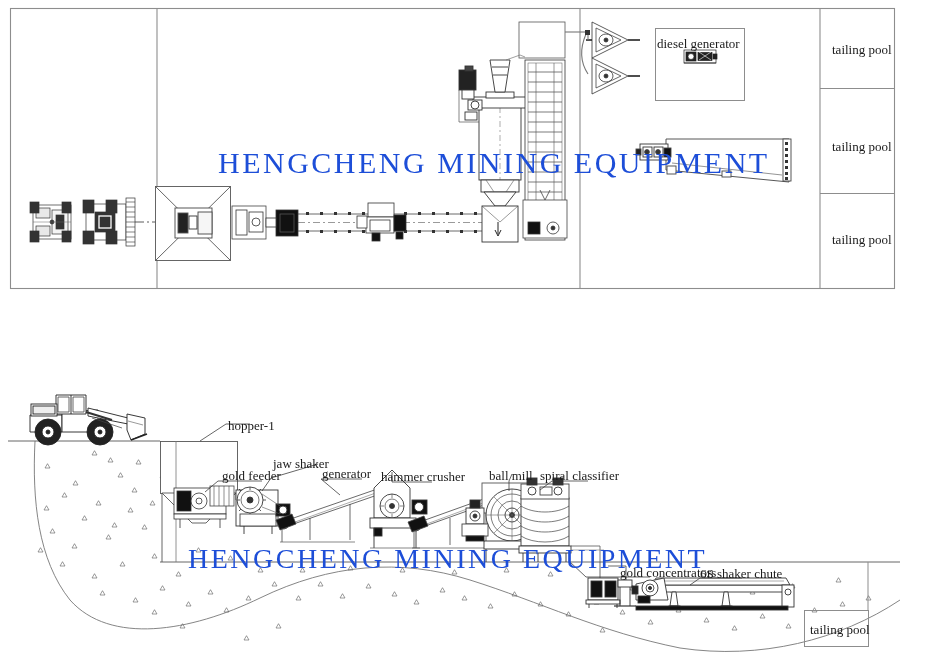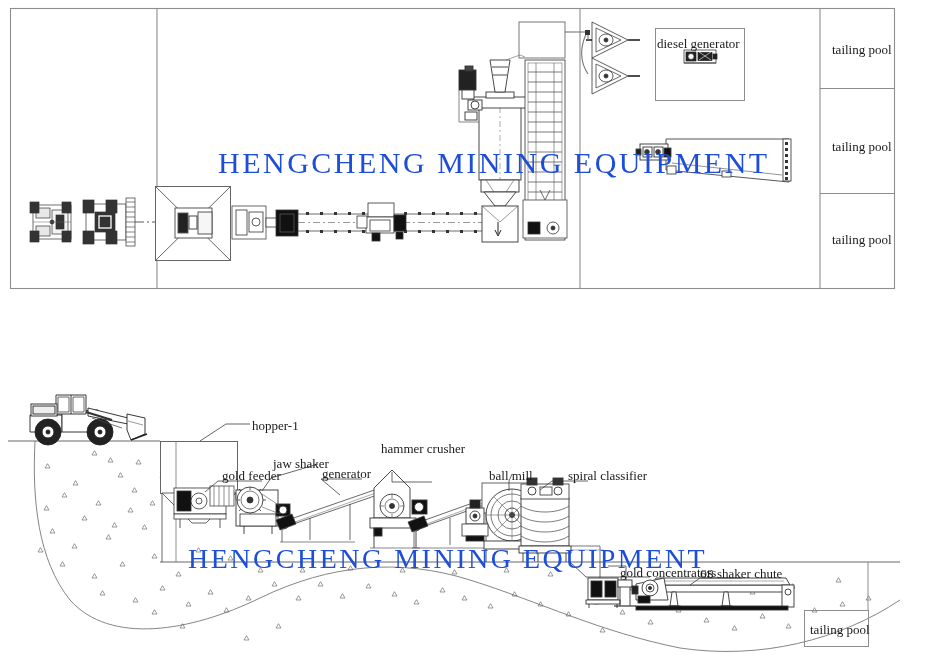--- a/index.html
+++ b/index.html
@@ -629,24 +629,24 @@
 
   <div class="wm" style="left:218px; top:148px;">HENGCHENG MINING EQUIPMENT</div>
   <div class="wm w2" style="left:188px; top:545px;">HENGCHENG MINING EQUIPMENT</div>
 
   <div class="lbl" style="left:832px; top:43px;">tailing pool</div>
   <div class="lbl" style="left:832px; top:140px;">tailing pool</div>
   <div class="lbl" style="left:832px; top:233px;">tailing pool</div>
 
   <div class="lbl" style="left:657px; top:37px;">diesel generator</div>
 
-  <div class="lbl" style="left:228px; top:419px;margin-left:24px;">hopper-1</div>
+  <div class="lbl" style="left:228px; top:419px;">hopper-1</div>
   <div class="lbl" style="left:222px; top:469px;">gold feeder</div>
   <div class="lbl" style="left:273px; top:457px;">jaw shaker</div>
   <div class="lbl" style="left:322px; top:467px;">generator</div>
-  <div class="lbl" style="left:381px; top:442px;">hammer crusher</div>
+  <div class="lbl" style="left:381px; top:470px;">hammer crusher</div>
   <div class="lbl" style="left:489px; top:469px;text-align:right;">ball mill</div>
-  <div class="lbl" style="left:568px; top:469px;">spiral classifier</div>
+  <div class="lbl" style="left:540px; top:469px;">spiral classifier</div>
   <div class="lbl" style="left:620px; top:566px;">gold concentrators</div>
   <div class="lbl" style="left:700px; top:567px;">6S shaker chute</div>
   <div class="lbl" style="left:810px; top:623px;">tailing pool</div>
 
 </div>
 
 </body></html>

